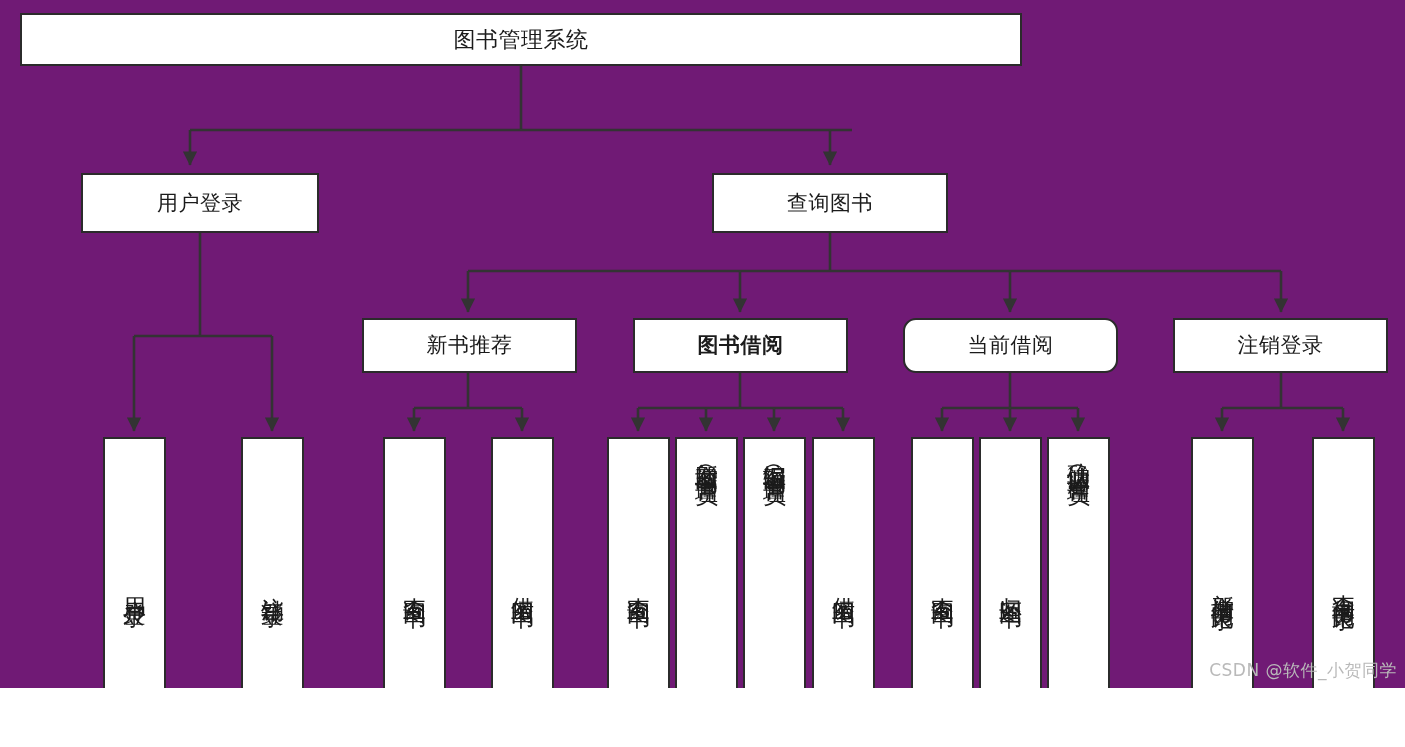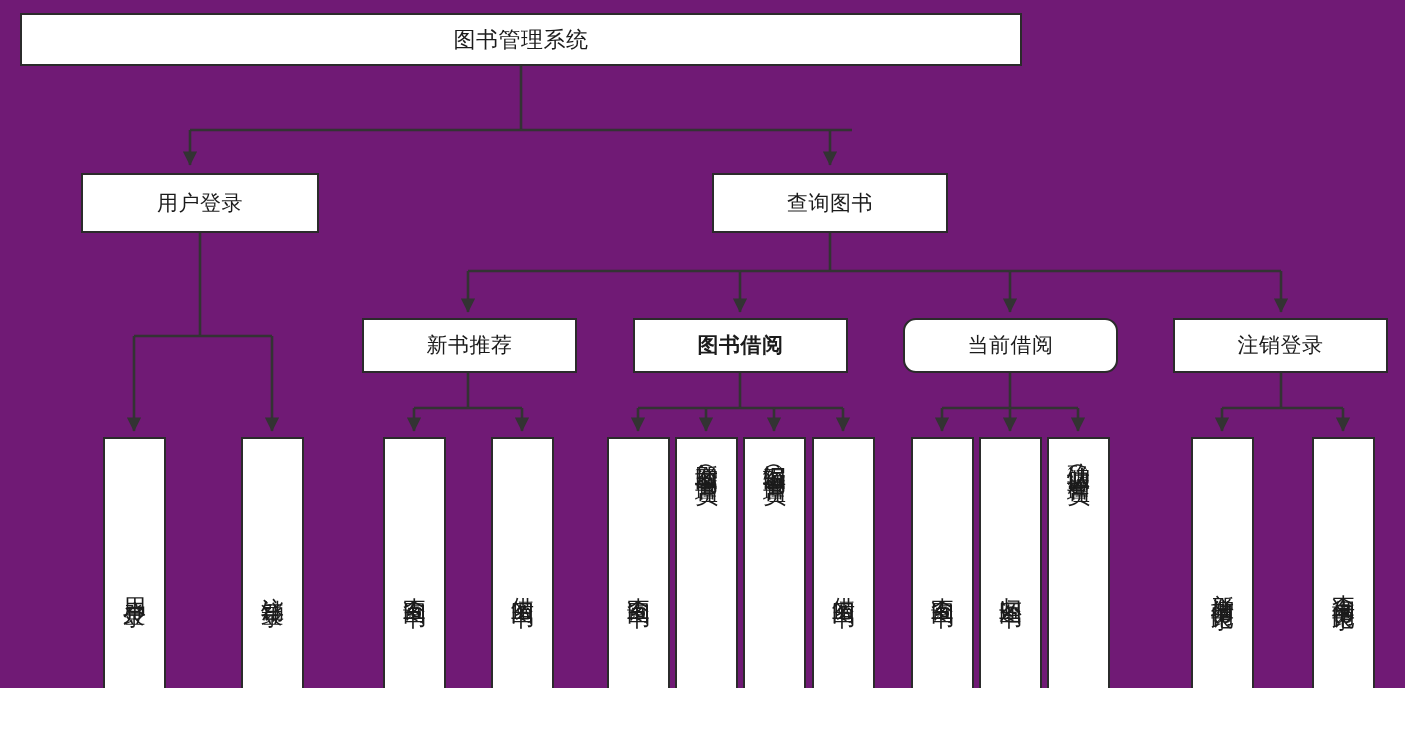--- a/index.html
+++ b/index.html
@@ -206,14 +206,15 @@
   </div>
 
   <div class="node v centered" style="left:1191px; top:437px; width:63px; height:296px;">
     <span class="label">新增借阅记录</span>
   </div>
 
   <div class="node v centered" style="left:1312px; top:437px; width:63px; height:296px;">
     <span class="label">查询借阅记录</span>
   </div>
 
+  <div id="watermark">CSDN @软件_小贺同学</div>
 
 </div>
 
 </body></html>

